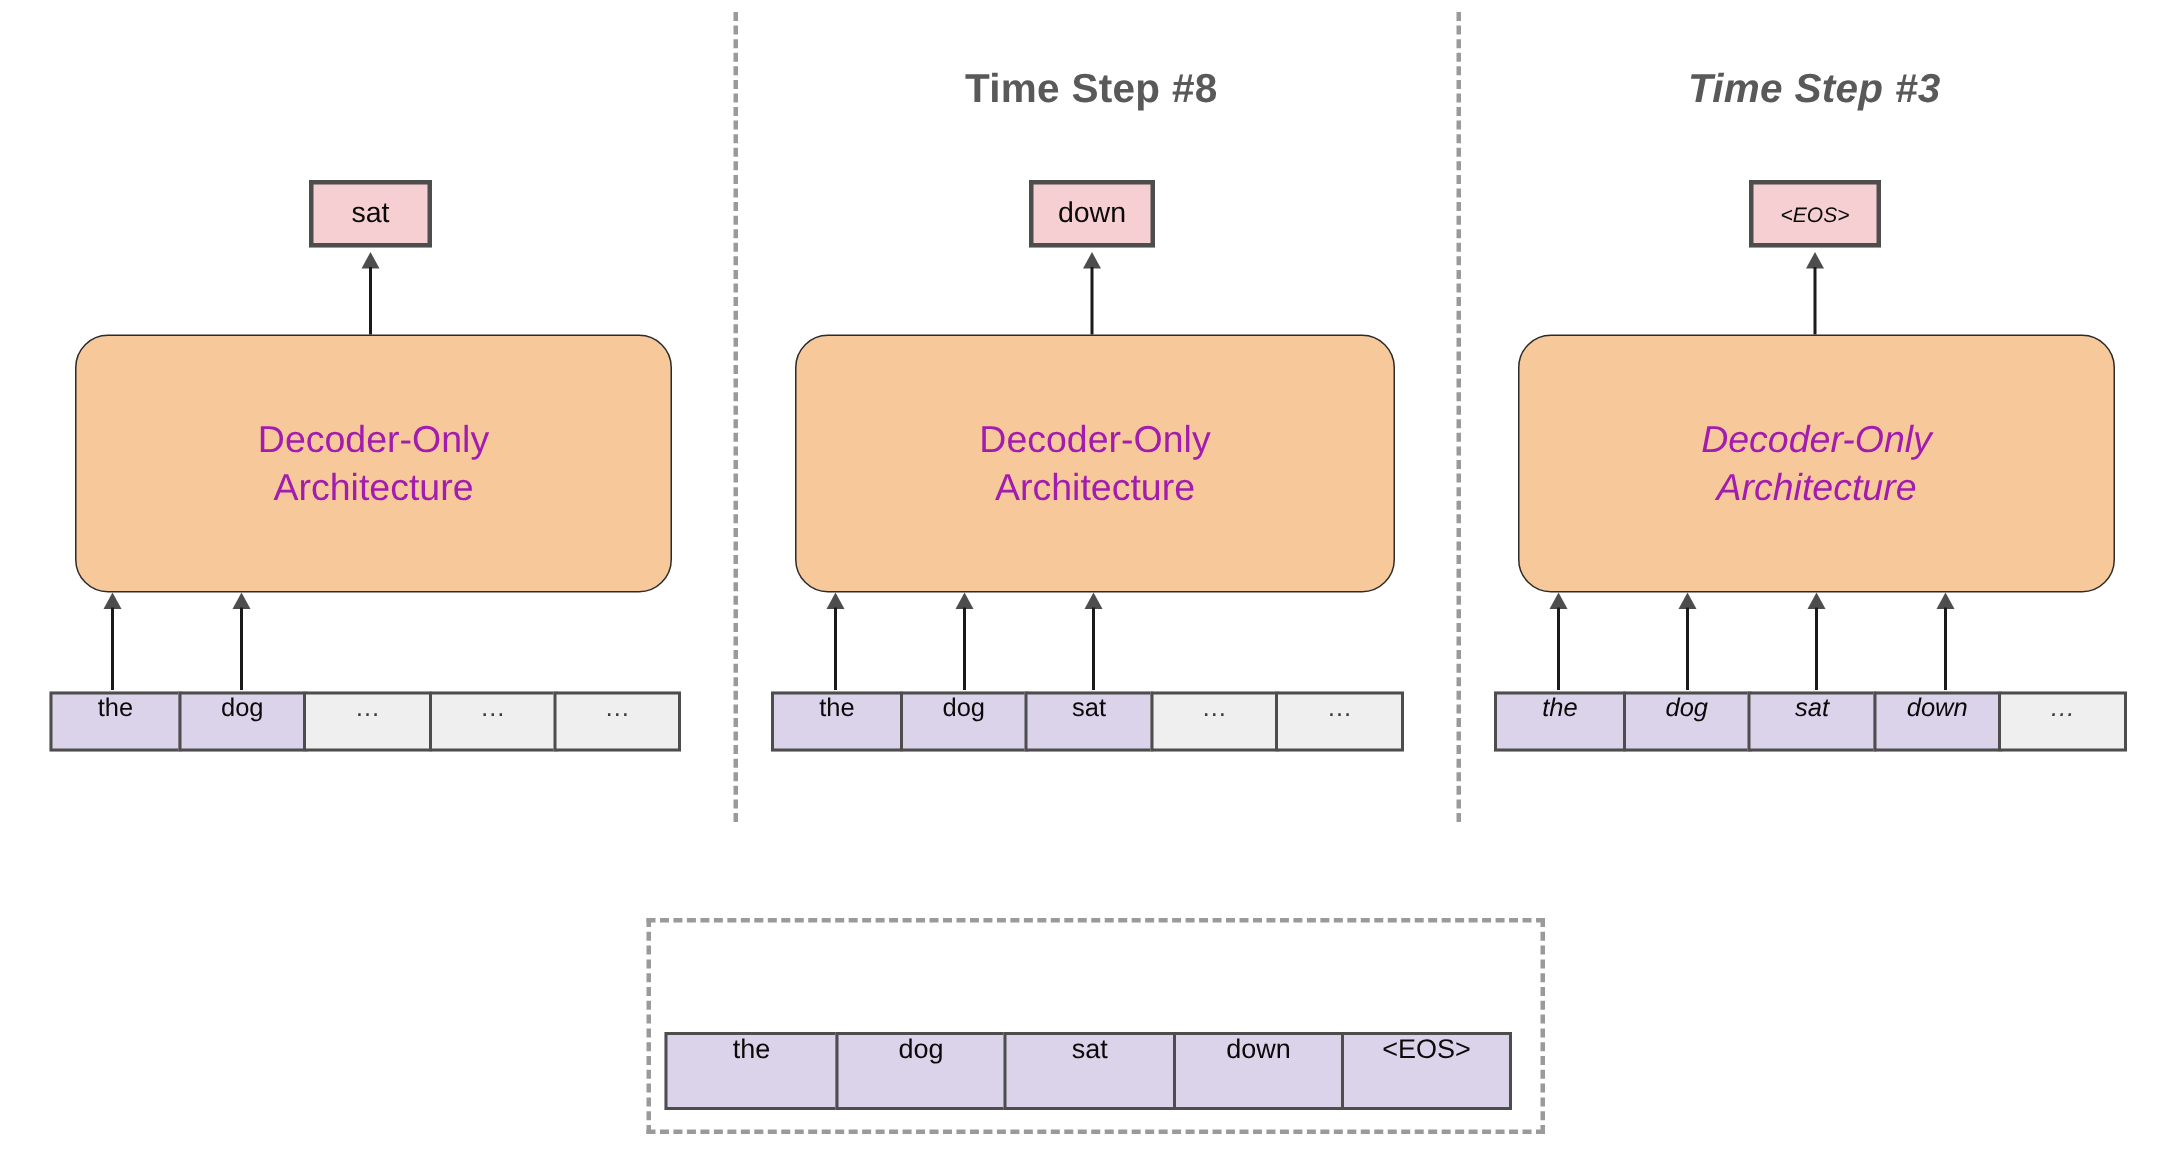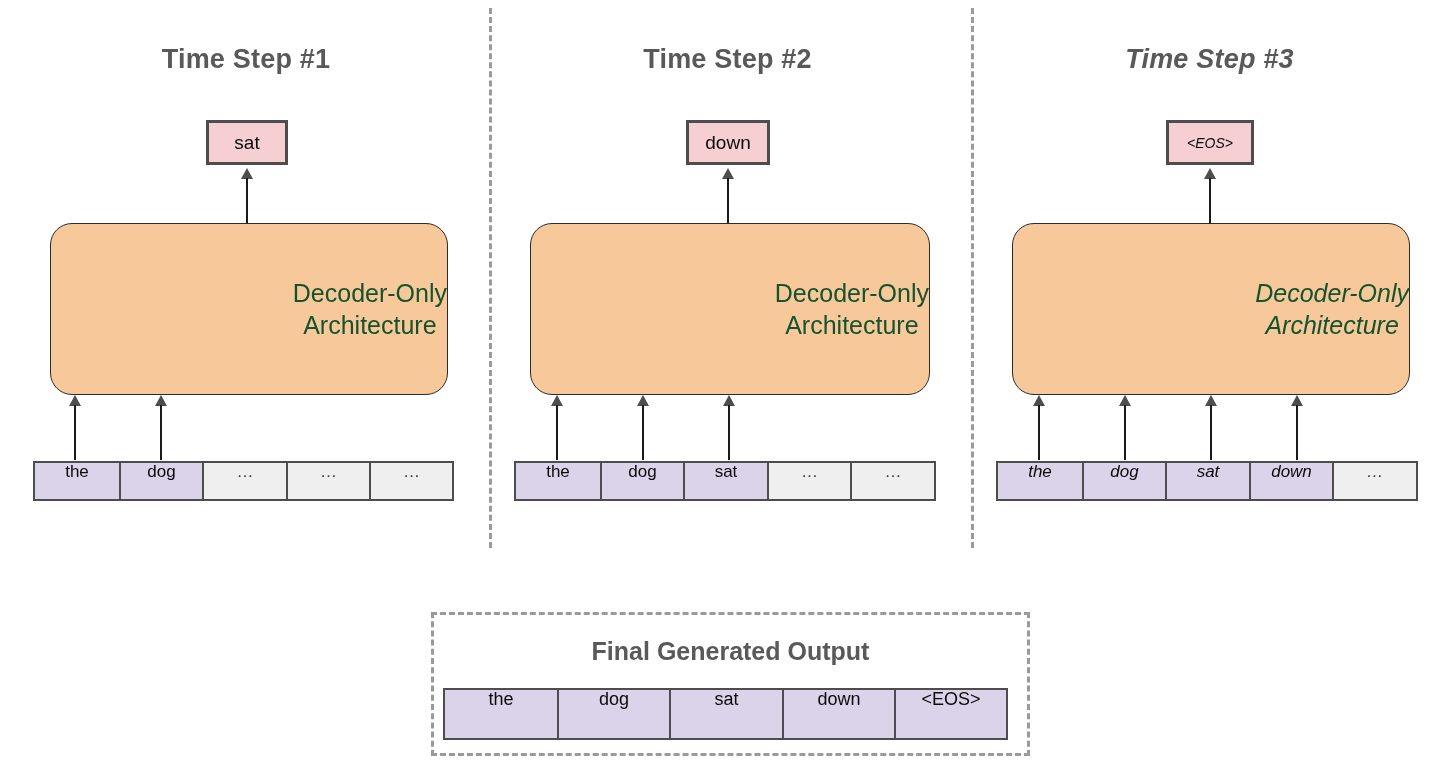--- a/index.html
+++ b/index.html
@@ -85,24 +85,24 @@
   .decoder {
     position: absolute;
     top: 223px;
     height: 172px;
     background: #F7C89A;
     border: 1.6px solid #2b2b2b;
     border-radius: 22px;
     box-sizing: border-box;
     display: flex;
     align-items: center;
-    justify-content: flex-end;
+    justify-content: center;
     text-align: center;
     font-size: 25px;
-    color: #14532d;
+    color: #a21caf;
     line-height: 1.28;
   }
 
   
   .token-row {
     position: absolute;
     display: flex;
     height: 40px;
   }
   .token-cell {
@@ -149,21 +149,20 @@
 </style>
 </head>
 <body>
 
 <div id="canvas">
 
   <div class="separator" style="left:489px;"></div>
   <div class="separator" style="left:971px;"></div>
 
   <div class="panel" style="left:33px; width:426px;">
-    <div class="panel-title">Time Step #1</div>
 
     <div class="pred-box" style="left:173px; width:82px;">
       <span>sat</span>
     </div>
     <div class="arrow-head" style="left:208px; top:168px;"></div>
     <div class="arrow-up" style="left:213px; top:178px; height:45px;"></div>
 
     <div class="decoder" style="left:17px; width:398px;">
       <div>
         <div>Decoder-Only</div>
@@ -189,21 +188,21 @@
       <div class="token-cell empty" style="width:86px;">
           <span>…</span>
         </div>
       <div class="token-cell empty" style="width:85px;">
           <span>…</span>
         </div>
     </div>
   </div>
 
   <div class="panel" style="left:514px; width:427px;">
-    <div class="panel-title">Time Step #2</div>
+    <div class="panel-title">Time Step #8</div>
 
     <div class="pred-box" style="left:172px; width:84px;">
       <span>down</span>
     </div>
     <div class="arrow-head" style="left:208px; top:168px;"></div>
     <div class="arrow-up" style="left:213px; top:178px; height:45px;"></div>
 
     <div class="decoder" style="left:16px; width:400px;">
       <div>
         <div>Decoder-Only</div>
@@ -275,21 +274,20 @@
       <div class="token-cell filled" style="width:86px;">
           <span>down</span>
         </div>
       <div class="token-cell empty" style="width:86px;">
           <span>…</span>
         </div>
     </div>
   </div>
 
   <div class="final-box" style="left:431px; top:612px; width:599px; height:144px;">
-    <div class="final-title" style="top:22px;">Final Generated Output</div>
     <div class="final-row" style="left:9px; top:73px; width:575px;">
       <div class="token-cell" style="width:116px;">
           <span>the</span>
         </div>
       <div class="token-cell" style="width:115px;">
           <span>dog</span>
         </div>
       <div class="token-cell" style="width:115px;">
           <span>sat</span>
         </div>

